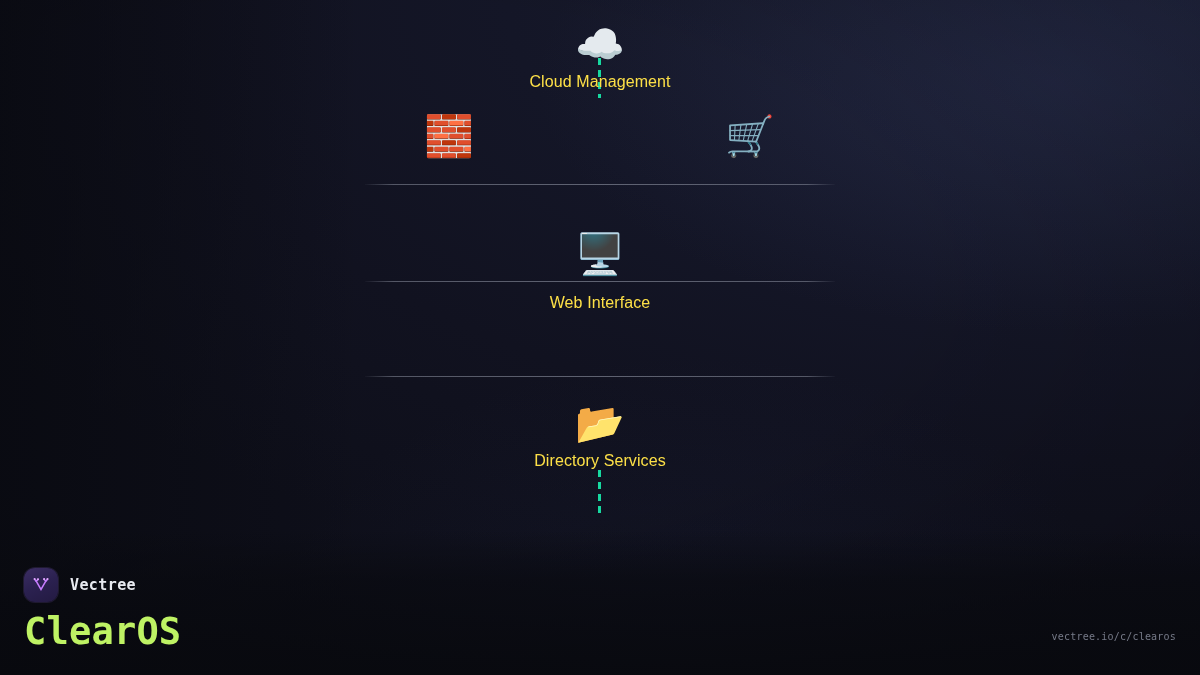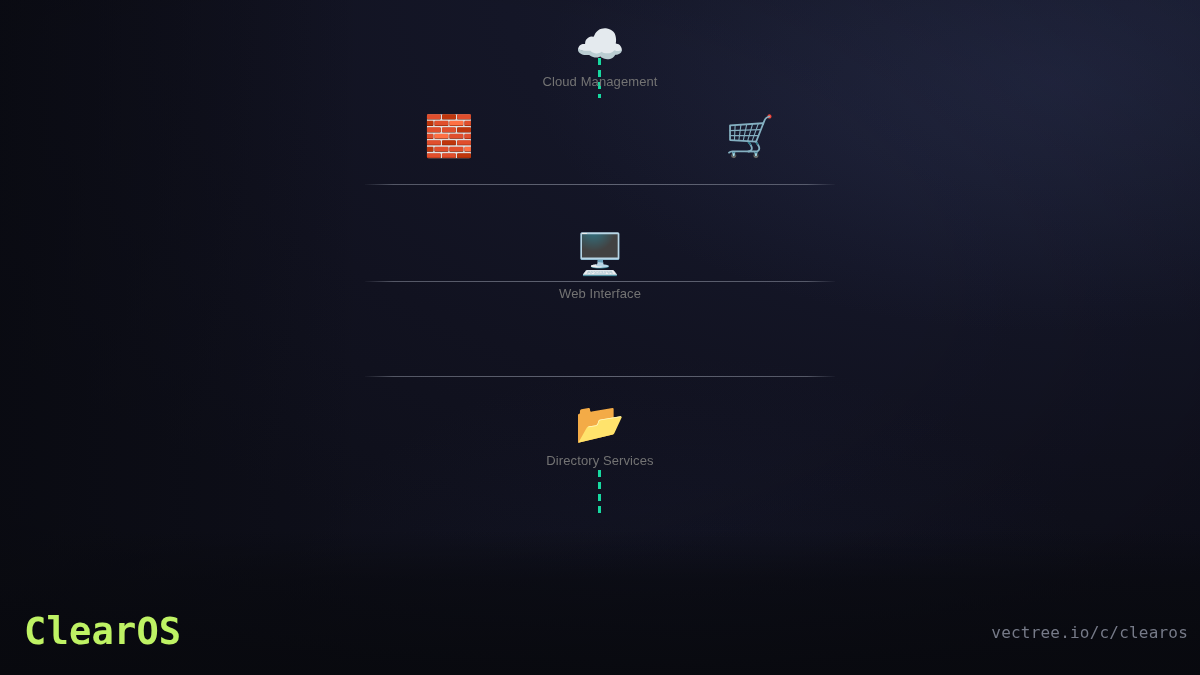--- a/index.html
+++ b/index.html
@@ -86,36 +86,36 @@
   .node-icon {
     font-size: 40px;
     line-height: 48px;
     display:block;
     height:48px;
     font-family: "DejaVu Sans", sans-serif;
   }
   .node-label {
     display:block;
     margin-top: 6px;
-    font-size: 13px;
+    font-size: 16px;
     line-height: 16px;
-    color: #737373;
+    color: #fde047;
     font-family: "Liberation Sans", sans-serif;
     letter-spacing: 0.1px;
     white-space: nowrap;
   }
 
   #node-cloud      { left:600px; top:20px; }
   #node-firewall   { left:449px; top:112px; }
   #node-market     { left:750px; top:112px; }
   #node-web        { left:600px; top:230px; }
   #node-directory  { left:600px; top:399px; }
 
   
-  #node-web .node-label { margin-top: 8px; }
+  #node-web .node-label { margin-top: 17px; }
 
   
   #branding {
     position:absolute;
     left:24px;
     bottom:22px;
   }
   #brand-row {
     display:flex;
     align-items:center;
@@ -140,24 +140,24 @@
   #brand-title {
     font-family: "DejaVu Sans Mono", monospace;
     font-size: 37px;
     font-weight: 700;
     color: #bef264;
     letter-spacing: 0.2px;
     line-height: 42px;
   }
   #brand-url {
     position:absolute;
-    right:12px;
+    right:24px;
     bottom:33px;
     font-family: "DejaVu Sans Mono", monospace;
-    font-size: 16px;
+    font-size: 10px;
     color: #767a88;
     letter-spacing: 0.2px;
   }
 </style>
 </head>
 <body>
 
 <div id="bg-base"></div>
 <div id="bg-sheen"></div>
 <div id="bg-vignette"></div>
@@ -192,16 +192,34 @@
   </div>
 
   <div class="node" id="node-directory">
     <span class="node-icon">📂</span>
     <span class="node-label">Directory Services</span>
   </div>
 
 </div>
 
 <div id="branding">
+  <div id="brand-row">
+    <div id="brand-logo">
+      <svg width="20" height="20" viewBox="0 0 20 20" aria-hidden="true">
+        <g stroke="#c77dff" stroke-width="1.5" stroke-linecap="round" fill="none">
+          <path d="M5.2 6.2 L10 14.4 L14.8 6.2"></path>
+          <path d="M5.2 6.2 L3.6 4.2 M5.2 6.2 L7.0 4.4"></path>
+          <path d="M14.8 6.2 L13.1 4.3 M14.8 6.2 L16.5 4.3"></path>
+        </g>
+        <g fill="#e0a6ff">
+          <circle cx="3.6" cy="4.0" r="1.05"></circle>
+          <circle cx="7.0" cy="4.2" r="1.05"></circle>
+          <circle cx="13.1" cy="4.1" r="1.05"></circle>
+          <circle cx="16.5" cy="4.1" r="1.05"></circle>
+        </g>
+      </svg>
+    </div>
+    <div id="brand-name">Vectree</div>
+  </div>
   <div id="brand-title">ClearOS</div>
 </div>
 
 <div id="brand-url">vectree.io/c/clearos</div>
 
 </body></html>

